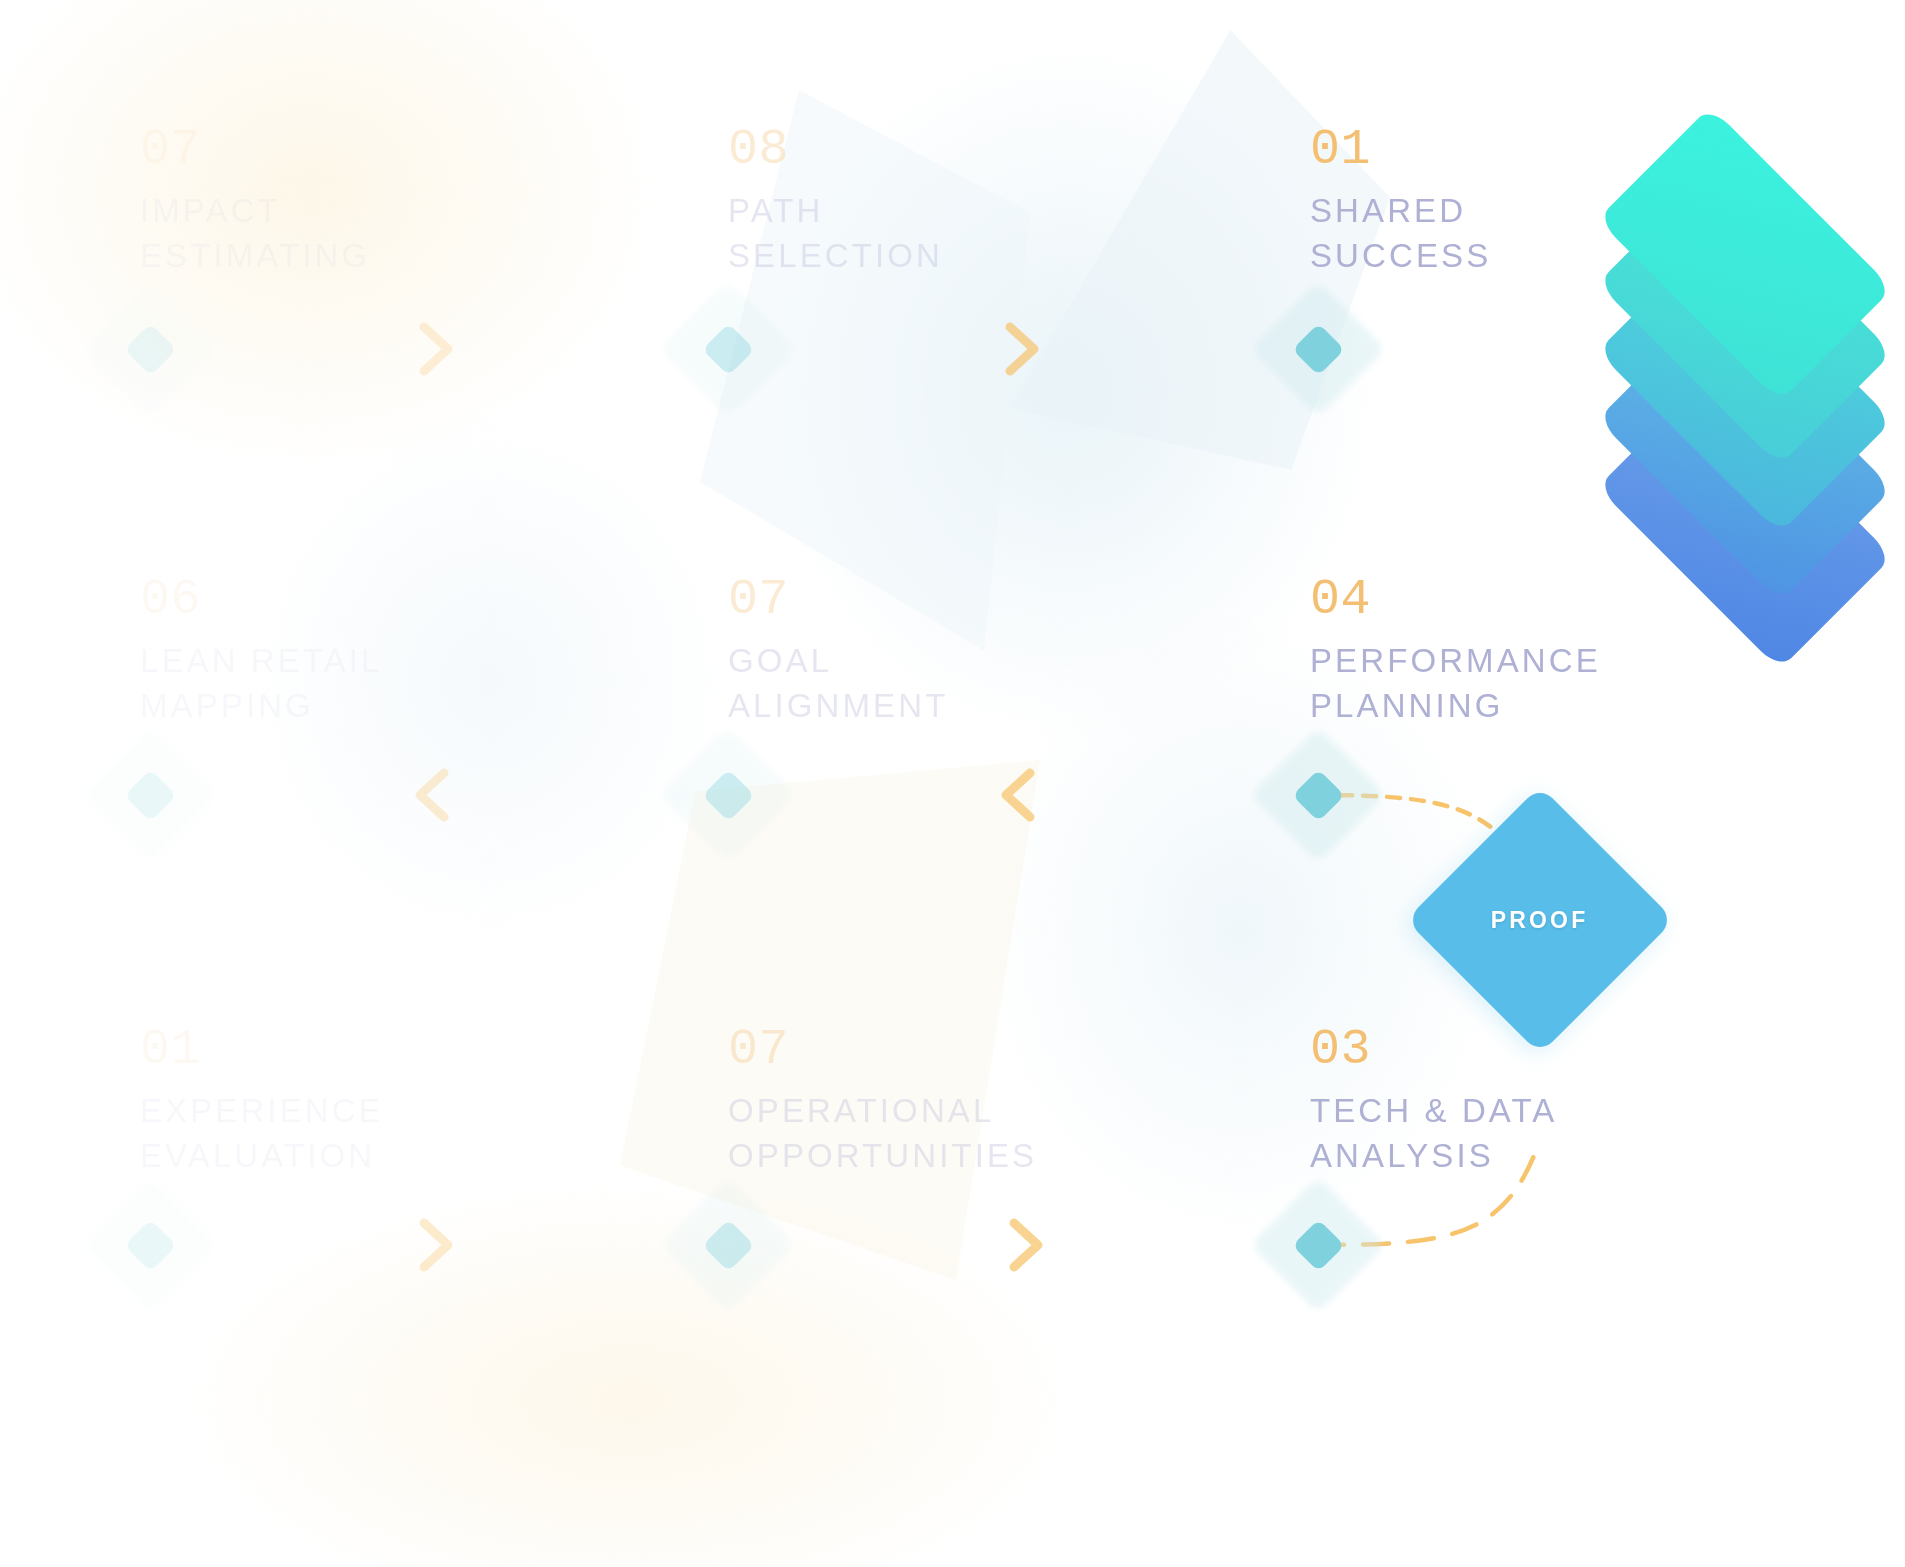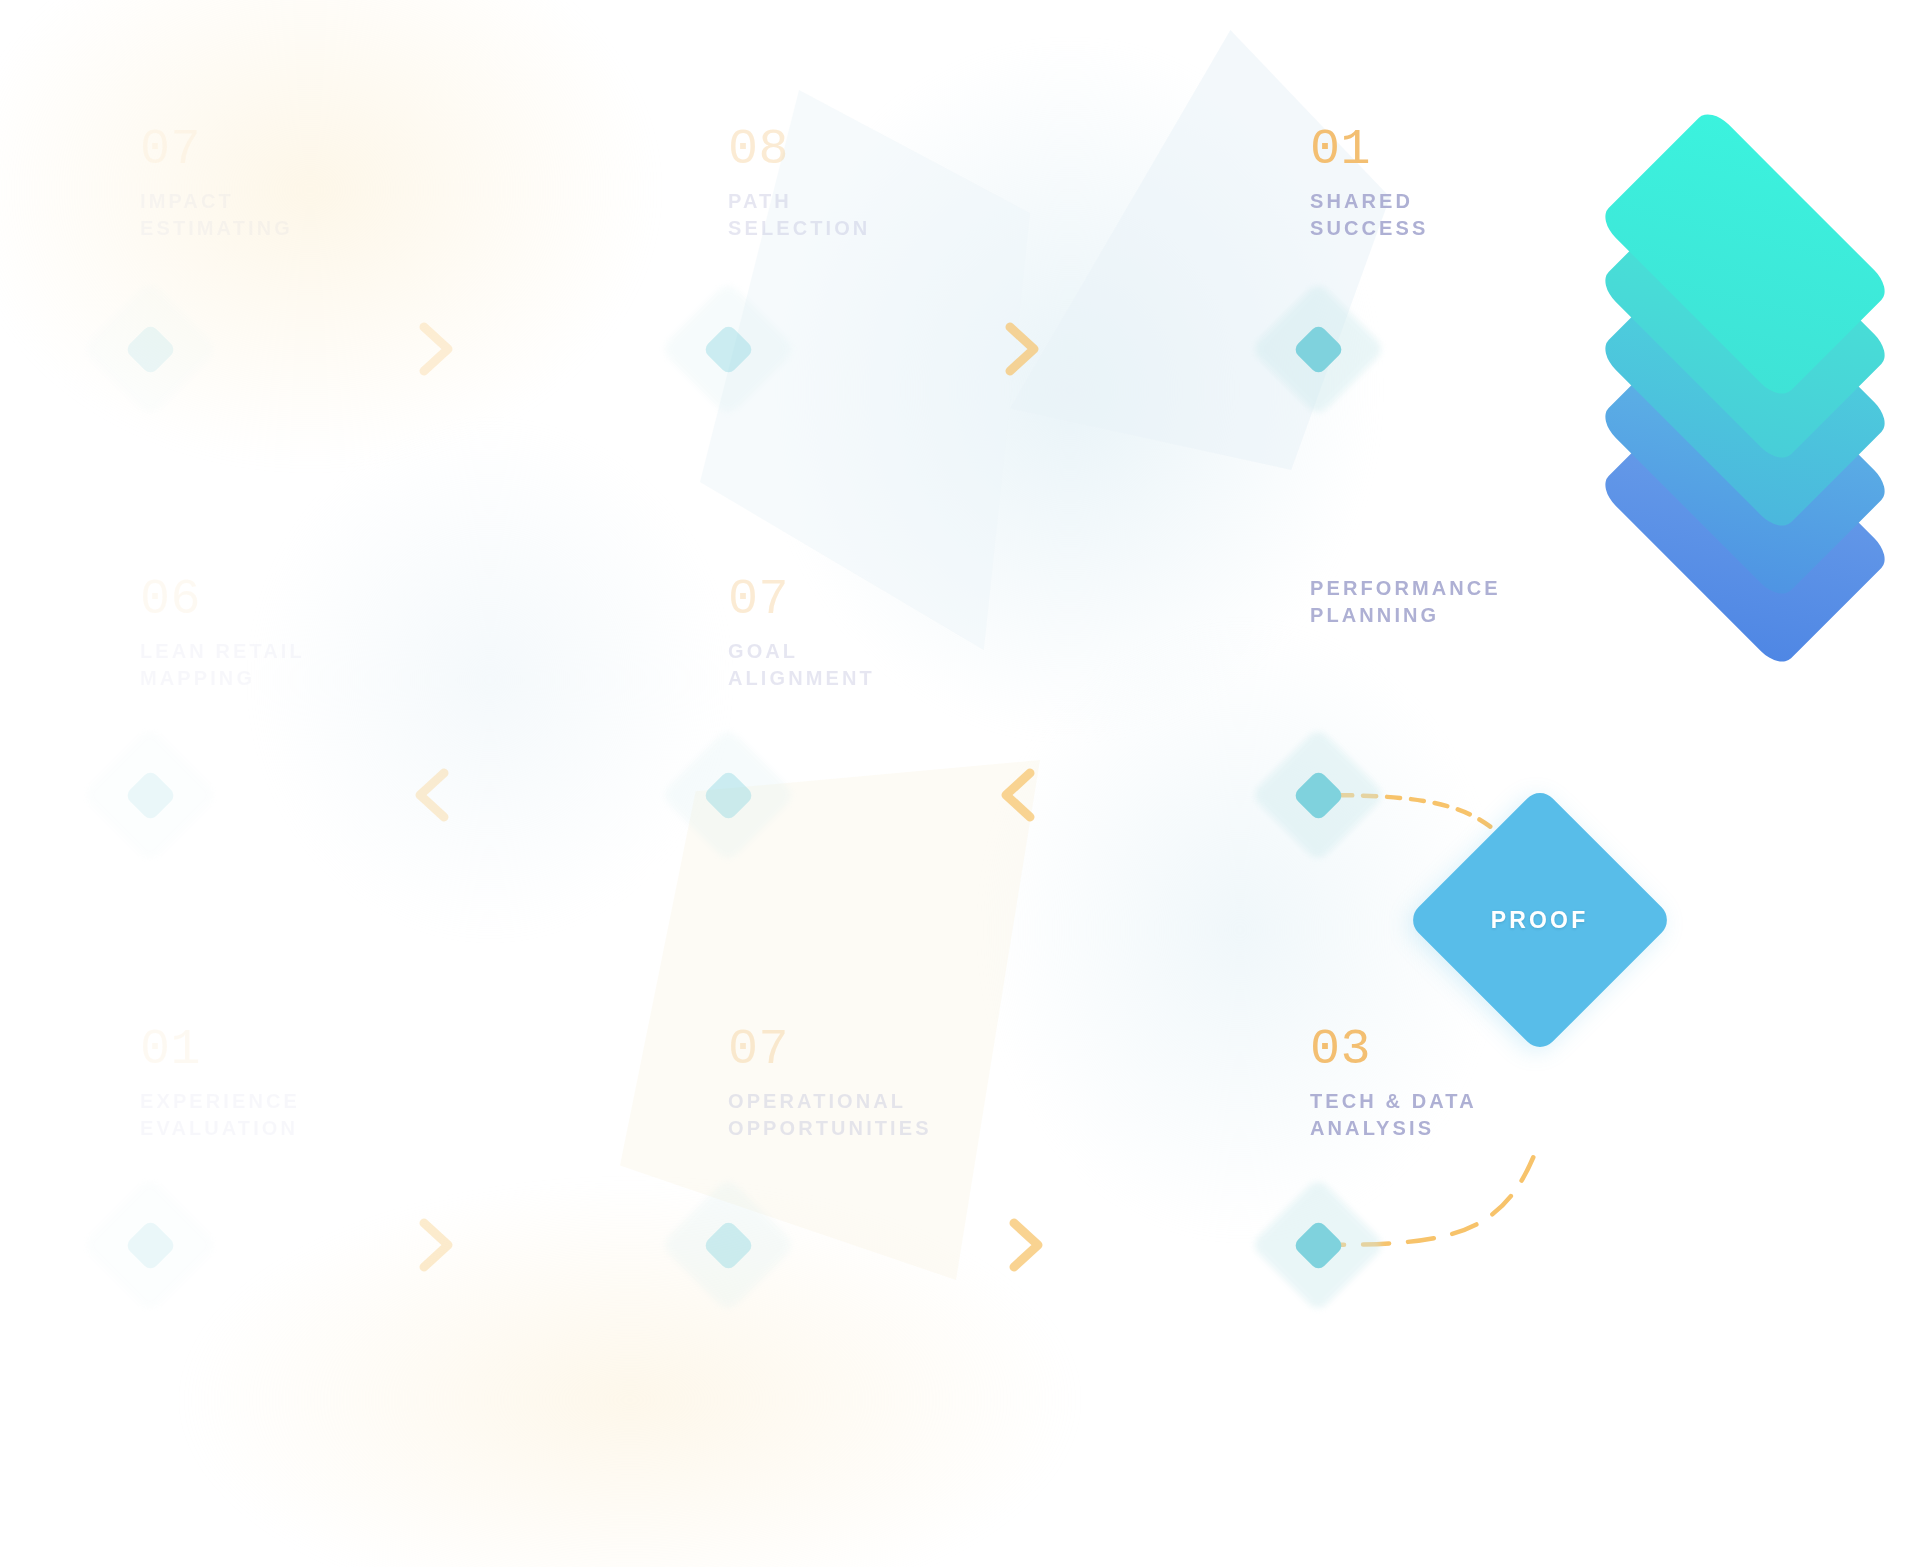--- a/index.html
+++ b/index.html
@@ -97,22 +97,22 @@
   .step-number {
     font-size: 50px;
     font-weight: 300;
     line-height: 1;
     color: #f3bf72;
     letter-spacing: 0.5px;
     margin: 0 0 13px 0;
     font-family: Liberation Mono, monospace;
   }
   .step-label {
-    font-size: 20px;
-    font-weight: bold;
+    font-size: 33px;
+    font-weight: normal;
     line-height: 1.37;
     letter-spacing: 3.1px;
     color: #aeb0d4;
     text-transform: uppercase;
     margin: 0;
     white-space: pre-line;
   }
 
   
   .rev-1 { opacity: 0.085; }
@@ -317,20 +317,21 @@
 MAPPING</div>
   </div>
 
   <div class="step rev-2" style="left:728px; top:575px;">
     <div class="step-number">07</div>
     <div class="step-label">GOAL
 ALIGNMENT</div>
   </div>
 
   <div class="step rev-3" style="left:1310px; top:575px; width:360px;">
+    <div class="step-number">04</div>
     <div class="step-label">PERFORMANCE
 PLANNING</div>
   </div>
 
   <div class="step rev-1" style="left:140px; top:1025px;">
     <div class="step-number">01</div>
     <div class="step-label">EXPERIENCE
 EVALUATION</div>
   </div>
 

